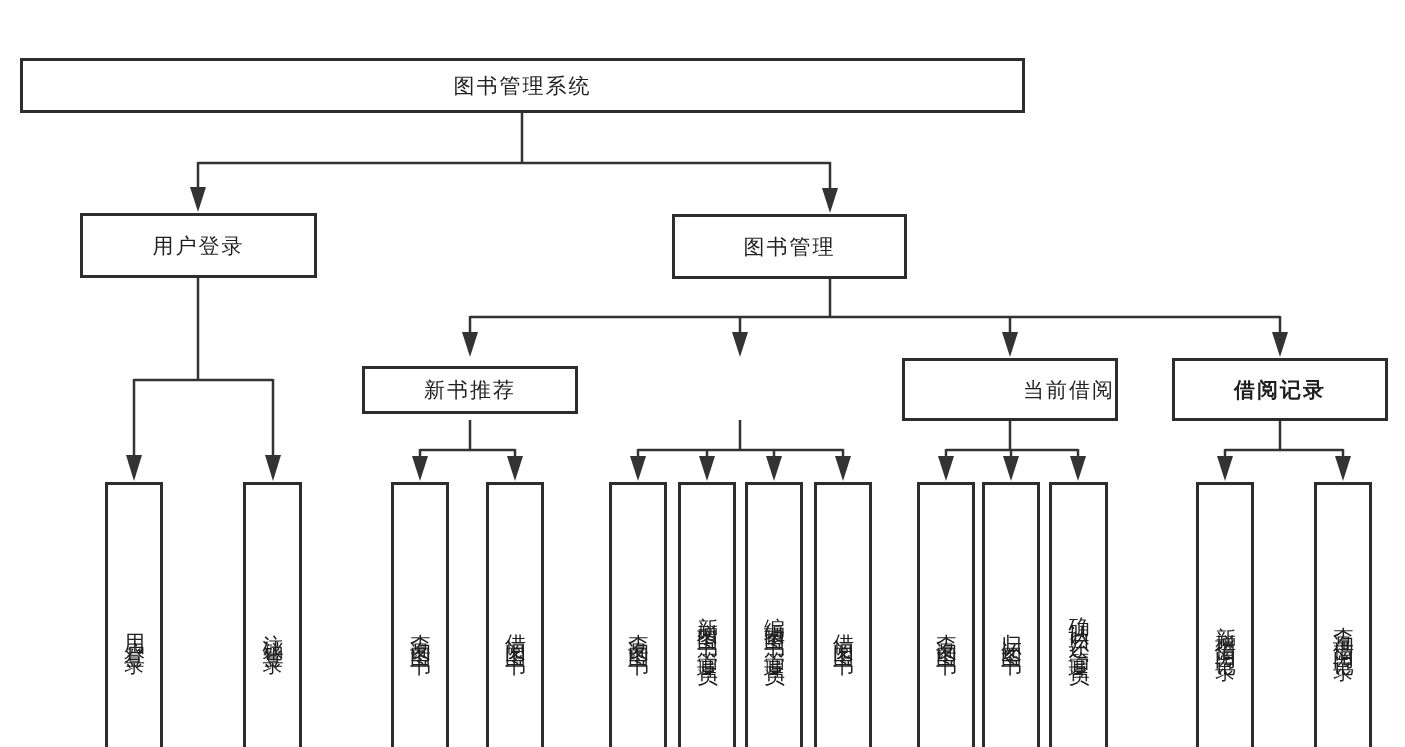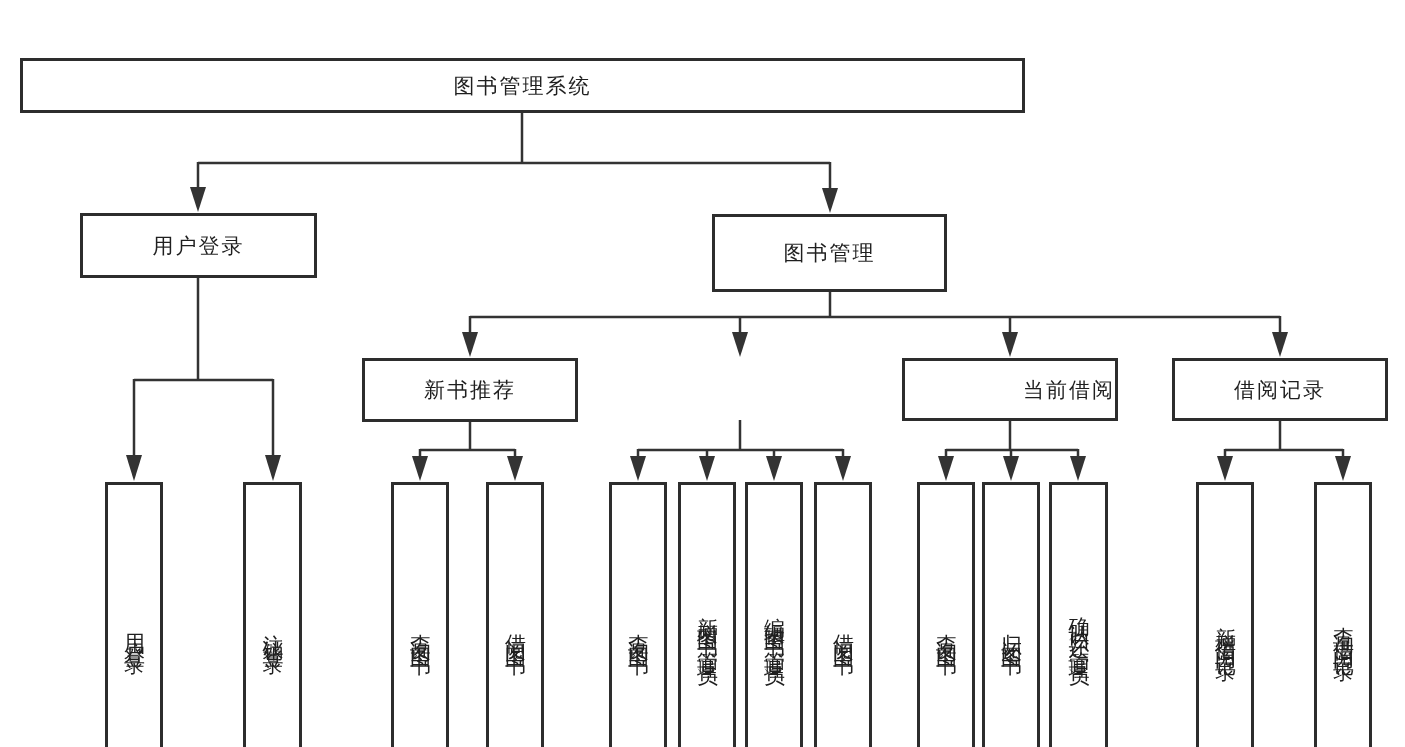--- a/index.html
+++ b/index.html
@@ -134,31 +134,31 @@
     </g>
   </svg>
 
   <div class="node node-h" style="left:20px; top:13px; width:1005px; height:55px;">
     <span>图书管理系统</span>
   </div>
 
   <div class="node node-h" style="left:80px; top:168px; width:237px; height:65px;">
     <span>用户登录</span>
   </div>
-  <div class="node node-h" style="left:712px; top:169px; width:235px; height:78px;font-family:Liberation Serif, serif;">
+  <div class="node node-h" style="left:672px; top:169px; width:235px; height:65px;font-family:Liberation Serif, serif;">
     <span>图书管理</span>
   </div>
 
-  <div class="node node-h" style="left:362px; top:313px; width:216px; height:64px;">
+  <div class="node node-h" style="left:362px; top:321px; width:216px; height:48px;">
     <span>新书推荐</span>
   </div>
   <div class="node node-h" style="left:902px; top:313px; width:216px; height:63px;justify-content:flex-end;">
     <span>当前借阅</span>
   </div>
-  <div class="node node-h" style="left:1172px; top:313px; width:216px; height:63px;">
+  <div class="node node-h" style="left:1172px; top:313px; width:216px; height:63px;font-weight:bold;">
     <span>借阅记录</span>
   </div>
 
   <div class="node node-v" style="left:105px; top:437px; width:58px; height:298px;">
     <span class="vtext">用户登录</span>
   </div>
   <div class="node node-v" style="left:243px; top:437px; width:59px; height:298px;">
     <span class="vtext">注销登录</span>
   </div>
 

